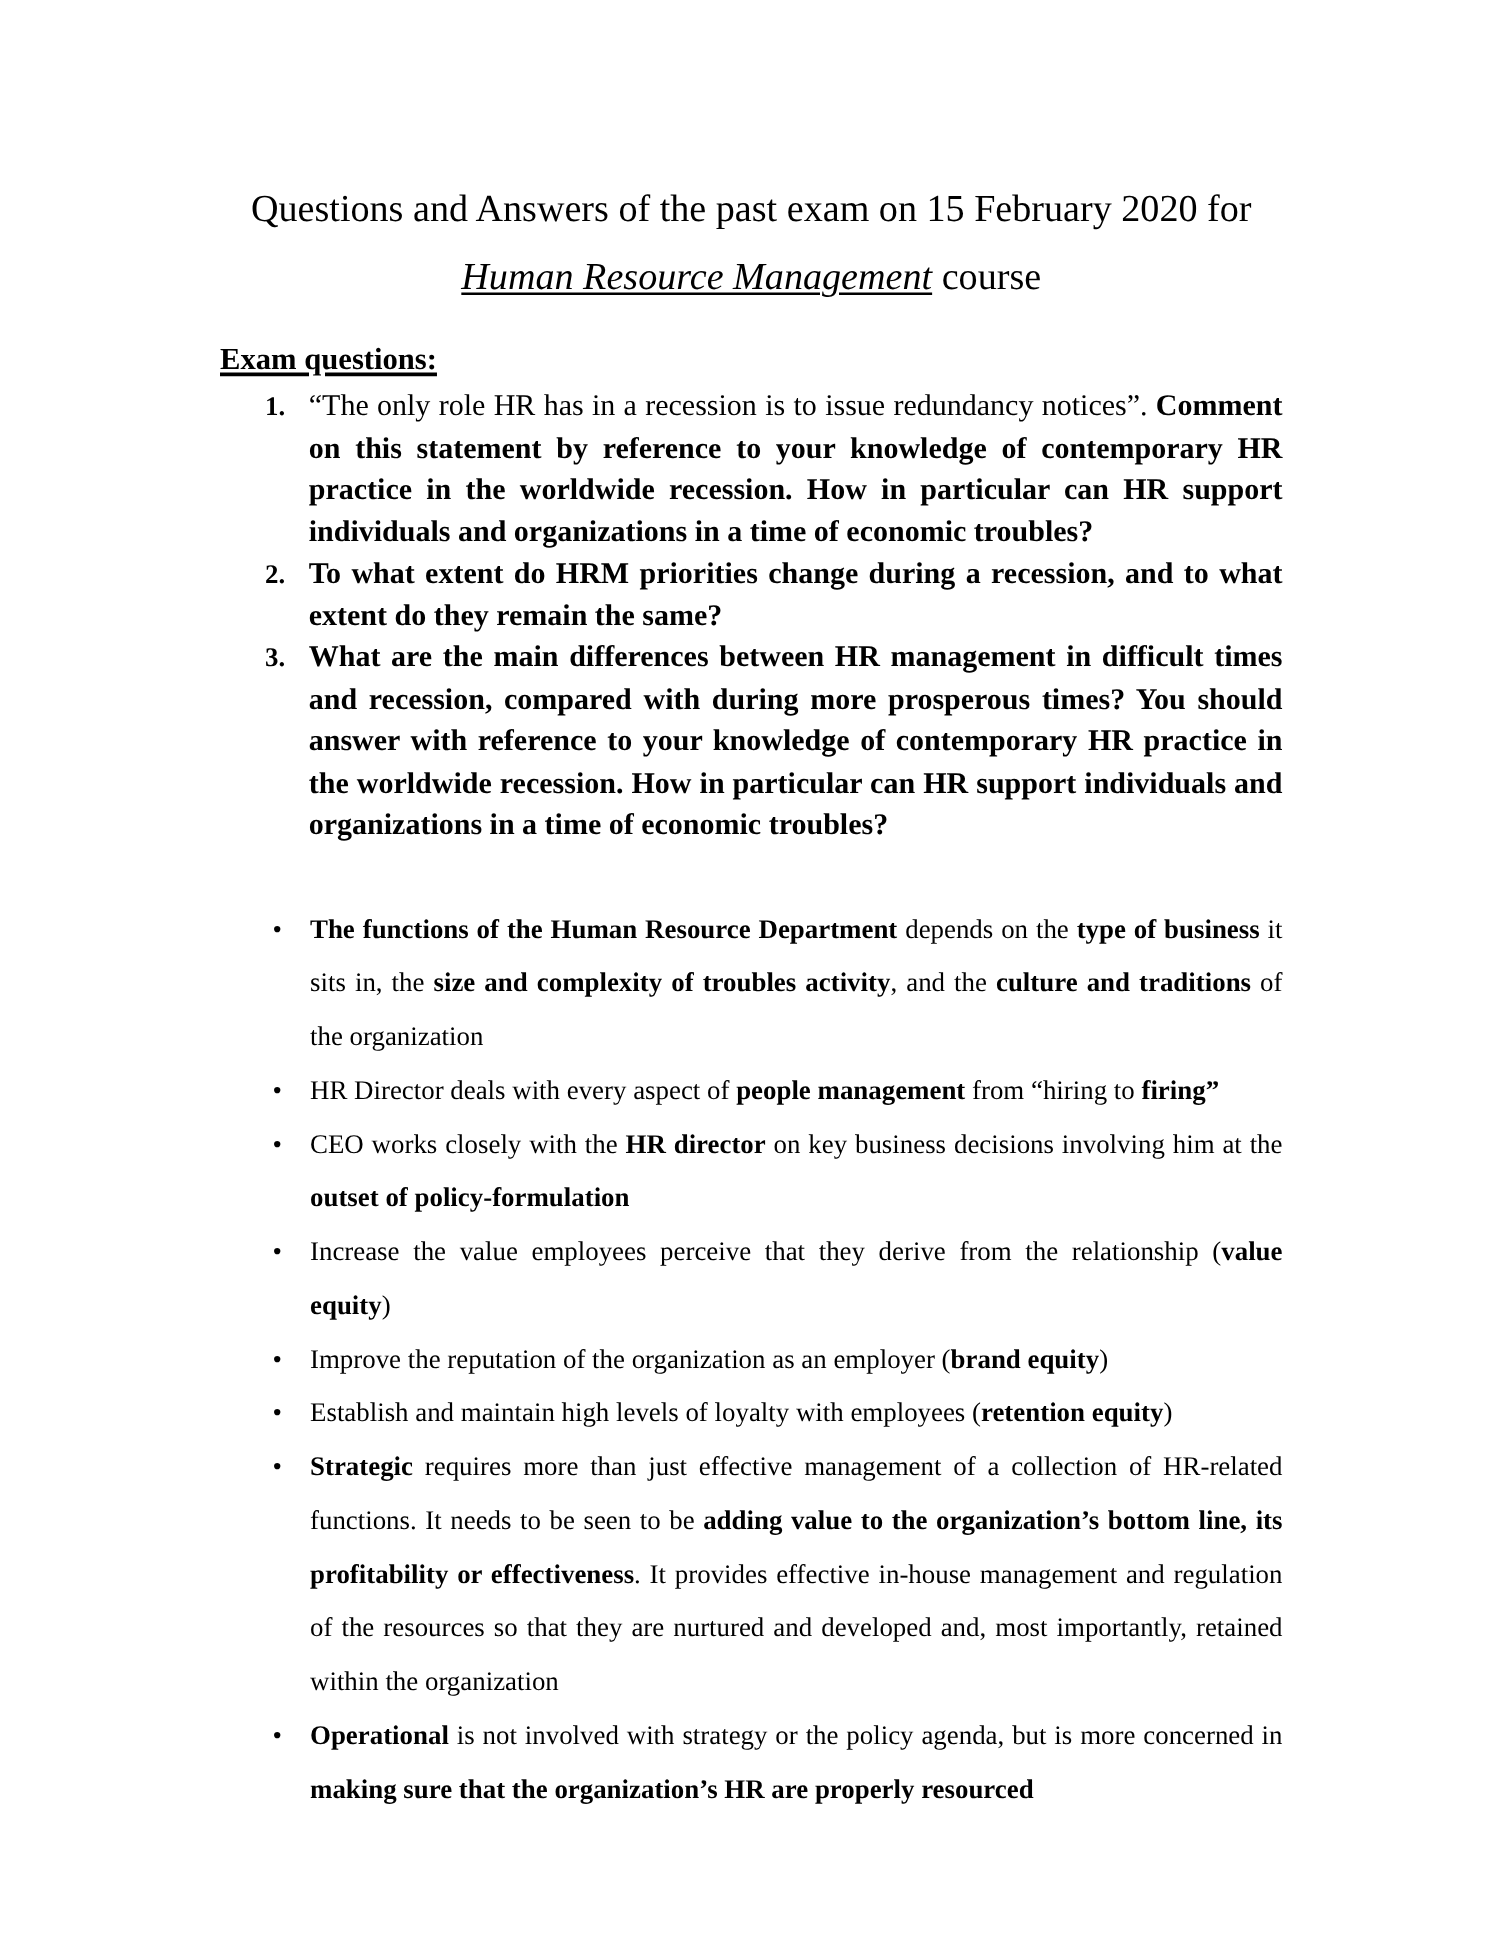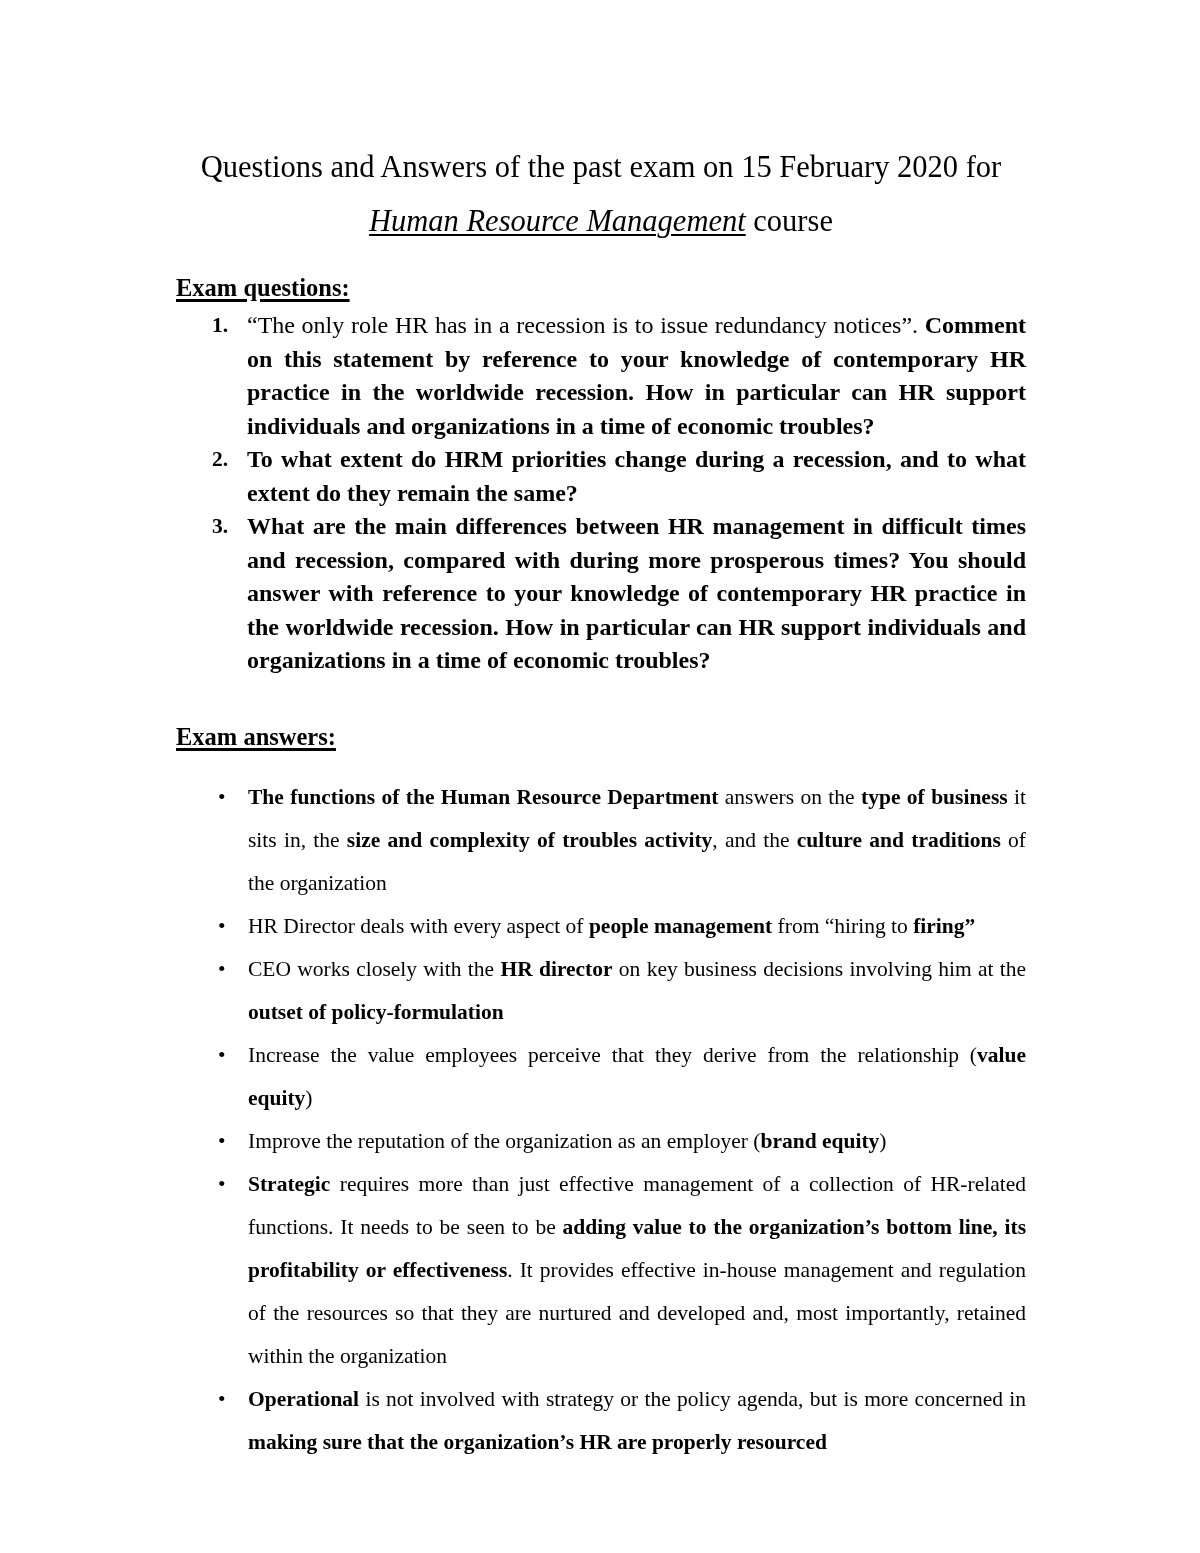--- a/index.html
+++ b/index.html
@@ -124,26 +124,26 @@
     <div id="questions-heading-wrap">
       <div class="section-heading">Exam questions:</div>
       <ol class="q-list" id="q-list">
           <li><span class="reg">“The only role HR has in a recession is to issue redundancy notices”. </span><span>Comment on this statement by reference to your knowledge of contemporary HR practice in the worldwide recession. How in particular can HR support individuals and organizations in a time of economic troubles?</span></li>
           <li><span>To what extent do HRM priorities change during a recession, and to what extent do they remain the same?</span></li>
           <li><span>What are the main differences between HR management in difficult times and recession, compared with during more prosperous times? You should answer with reference to your knowledge of contemporary HR practice in the worldwide recession. How in particular can HR support individuals and organizations in a time of economic troubles?</span></li>
         </ol>
     </div>
 
     <div id="answers-heading-wrap">
-      <div class="section-heading">Exam answers:</div>
       <ul class="a-list" id="a-list">
-          <li><b>The functions of the Human Resource Department</b><span> answers on the </span><b>type of business</b><span> it sits in, the </span><b>size and complexity of troubles activity</b><span>, and the </span><b>culture and traditions</b><span> of the organization</span></li>
+          <li><b>The functions of the Human Resource Department</b><span> depends on the </span><b>type of business</b><span> it sits in, the </span><b>size and complexity of troubles activity</b><span>, and the </span><b>culture and traditions</b><span> of the organization</span></li>
           <li><span>HR Director deals with every aspect of </span><b>people management</b><span> from “hiring to </span><b>firing”</b></li>
           <li><span>CEO works closely with the </span><b>HR director</b><span> on key business decisions involving him at the </span><b>outset of policy-formulation</b></li>
           <li><span>Increase the value employees perceive that they derive from the relationship (</span><b>value equity</b><span>)</span></li>
           <li><span>Improve the reputation of the organization as an employer (</span><b>brand equity</b><span>)</span></li>
+          <li><span>Establish and maintain high levels of loyalty with employees (</span><b>retention equity</b><span>)</span></li>
           <li><b>Strategic</b><span> requires more than just effective management of a collection of HR-related functions. It needs to be seen to be </span><b>adding value to the organization’s bottom line, its profitability or effectiveness</b><span>. It provides effective in-house management and regulation of the resources so that they are nurtured and developed and, most importantly, retained within the organization</span></li>
           <li><b>Operational</b><span> is not involved with strategy or the policy agenda, but is more concerned in </span><b>making sure that the organization’s HR are properly resourced</b></li>
         </ul>
     </div>
 
   </div>
 </div>
 
 </body></html>

